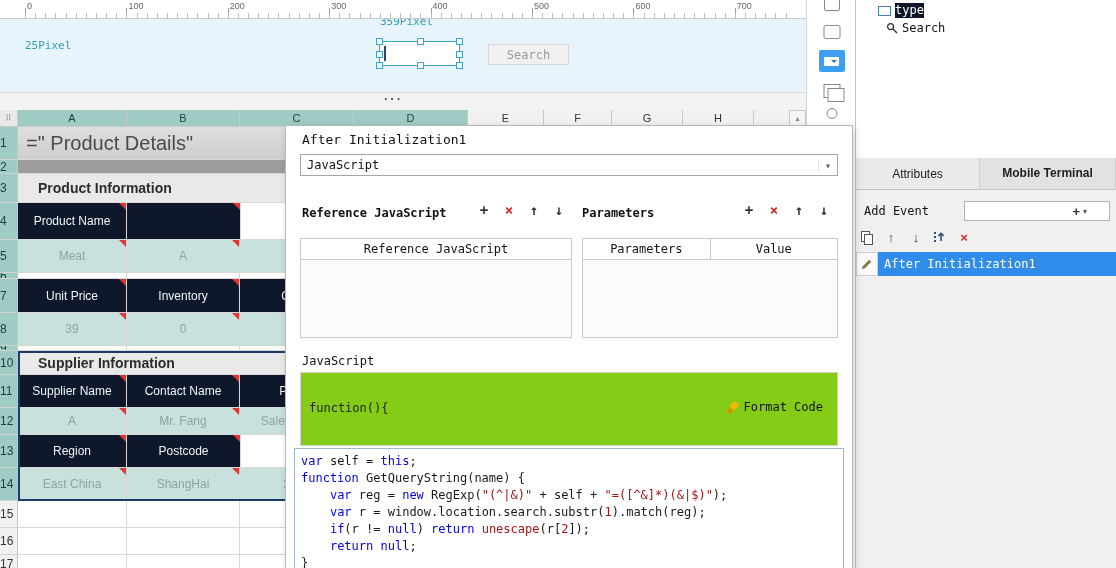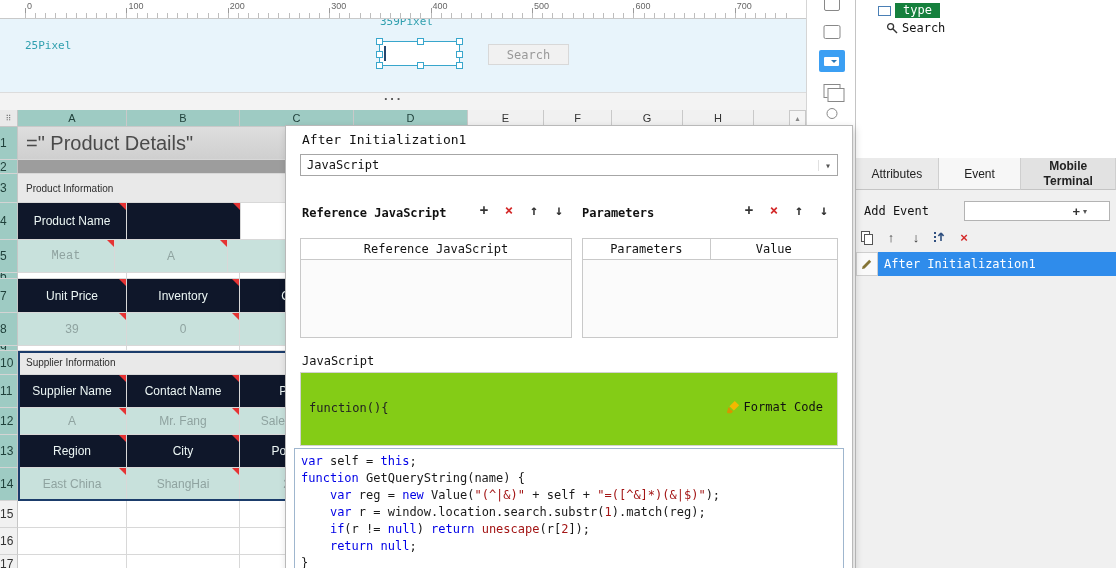--- a/index.html
+++ b/index.html
@@ -40,21 +40,21 @@
   .scroll-up{width:17px;height:17px;box-sizing:border-box;background:#f5f5f5;border:1px solid #c9c9c9;
     font-size:8px;color:#888;display:flex;align-items:center;justify-content:center}
   .grow{display:flex}
   .rowhead{width:18px;box-sizing:border-box;border-right:1px solid #c6c6c6;border-bottom:1px solid #d4d4d4;background:#f1f1f1;
     font-size:12px;color:#333;display:flex;align-items:center;justify-content:flex-end;padding-right:6px;overflow:hidden;direction:rtl}
   .rowhead.teal{background:#9ecbc3;color:#20413b}
   .cell{box-sizing:border-box;border-right:1px solid #d8d8d8;border-bottom:1px solid #d8d8d8;background:#fff;position:relative;
     display:flex;align-items:center;justify-content:center;font-size:12px;overflow:hidden;flex-shrink:0}
   .cell-title{justify-content:flex-start;padding-left:8px;font-size:20px;color:#4a4a4a;background:linear-gradient(#dedede,#cfcfcf)}
   .cell-band{background:#9d9d9d}
-  .cell-section{justify-content:flex-start;padding-left:8px;font-weight:normal;font-size:10px;color:#2d2d2d;background:#e9e9e9}
+  .cell-section{justify-content:flex-start;padding-left:20px;font-weight:bold;font-size:14px;color:#2d2d2d;background:#e9e9e9}
   .cell-teal{background:#0f172a;color:#ecf6f4}
   .cell-light{background:#c8e1dc;color:#8fa3a0}
   .marker{position:absolute;top:0;right:0;width:0;height:0;border-left:7px solid transparent;border-top:7px solid #e53333}
   .sel-overlay{position:absolute;left:18px;top:241px;width:270px;height:150px;border:2px solid #1b3c6b;box-sizing:border-box;pointer-events:none;z-index:3}
 
   
   #wstrip{position:absolute;left:806px;top:0;width:49px;height:568px;background:#fff;border-left:1px solid #d5d5d5;z-index:2}
   .wicon{position:absolute;left:50%;transform:translateX(-50%)}
   .clipb{top:-7px;width:14px;height:16px;border:1px solid #888;border-radius:2px;background:#fff}
   .clipb::before{content:"";position:absolute;left:3px;top:-3px;width:6px;height:4px;background:#888}
@@ -88,21 +88,21 @@
   .fnbox .fn{position:absolute;left:8px;top:28px;font-size:12px;color:#222}
   .format{position:absolute;right:8px;top:26px;display:flex;align-items:center;gap:4px;font-size:12px;color:#111;cursor:pointer;background:none;border:none;font-family:inherit}
   .codebox{position:absolute;left:8px;right:8px;top:322px;bottom:0;border:1px solid #9fb6ce;background:#fff;overflow:hidden;padding:4px 6px;box-sizing:border-box}
   .cline{white-space:pre;font-size:12px;line-height:17px}
   .t-k{color:#0000e6}.t-s{color:#a31515}.t-n{color:#a31515}.t-p{color:#1a1a1a}
 
   
   #rpanel{position:absolute;left:855px;top:0;width:261px;height:568px;background:#f0f0f0;border-left:1px solid #c4c4c4;box-sizing:border-box;z-index:5}
   .rtree{position:absolute;left:0;top:0;width:100%;height:158px;background:#fff;border-bottom:1px solid #d0d0d0}
   .titem{position:absolute;display:flex;align-items:center;gap:4px;font-family:"DejaVu Sans Mono",monospace;font-size:12px;color:#111}
-  .titem .sel-label{background:#15803d;color:#fff;padding:0 8px;line-height:15px}
+  .titem .sel-label{background:#0f172a;color:#fff;padding:0 0;line-height:15px}
   .wdg-ic{display:inline-block;width:13px;height:10px;border:1px solid #4a7fb5;background:#fff;box-sizing:border-box}
   .rtabs{position:absolute;left:0;top:158px;width:100%;height:32px;display:flex}
   .rtab{flex:1;display:flex;align-items:center;justify-content:center;text-align:center;font-size:12px;color:#222;background:#eaeaea;
     border-right:1px solid #cfcfcf;border-bottom:1px solid #c4c4c4;box-sizing:border-box;cursor:pointer}
   .rtab.active{background:#f7f7f7}
   .rtab.mobile{font-weight:bold;background:#e2e2e2;line-height:1.2;padding:0 6px}
   .addrow{position:absolute;left:0;top:200px;width:100%;height:24px}
   .addrow .lbl{position:absolute;left:8px;top:4px;font-size:12px;color:#111;font-family:"DejaVu Sans Mono",monospace}
   .add-combo{position:absolute;left:108px;right:6px;top:1px;height:20px;background:#fff;border:1px solid #b3b3b3;box-sizing:border-box;
     display:flex;align-items:center;justify-content:flex-end;padding-right:22px;gap:3px;cursor:pointer}
@@ -188,21 +188,21 @@
           <i class="marker"></i>
         </div>
         <div class="cell cell-empty" style="width: 114px;"></div>
         <div class="cell cell-empty" style="width: 76px;"></div>
         <div class="cell cell-empty" style="width: 68px;"></div>
         <div class="cell cell-empty" style="width: 71px;"></div>
         <div class="cell cell-empty" style="width: 71px;"></div>
       </div>
       <div class="grow" style="height: 33px;">
         <div class="rowhead teal">5</div>
-        <div class="cell cell-light" style="width: 97px; font-family: Liberation Mono, monospace;">Meat<i class="marker"></i></div>
+        <div class="cell cell-light" style="width: 109px;">Meat<i class="marker"></i></div>
         <div class="cell cell-light" style="width: 113px;">A<i class="marker"></i></div>
         <div class="cell cell-light" style="width: 114px;">
           <i class="marker"></i>
         </div>
         <div class="cell cell-empty" style="width: 114px;"></div>
         <div class="cell cell-empty" style="width: 76px;"></div>
         <div class="cell cell-empty" style="width: 68px;"></div>
         <div class="cell cell-empty" style="width: 71px;"></div>
         <div class="cell cell-empty" style="width: 71px;"></div>
       </div>
@@ -278,21 +278,20 @@
         <div class="cell cell-light" style="width: 114px;">Sales Person<i class="marker"></i></div>
         <div class="cell cell-empty" style="width: 114px;"></div>
         <div class="cell cell-empty" style="width: 76px;"></div>
         <div class="cell cell-empty" style="width: 68px;"></div>
         <div class="cell cell-empty" style="width: 71px;"></div>
         <div class="cell cell-empty" style="width: 71px;"></div>
       </div>
       <div class="grow" style="height: 33px;">
         <div class="rowhead teal">13</div>
         <div class="cell cell-teal" style="width: 109px;">Region<i class="marker"></i></div>
-        <div class="cell cell-teal" style="width: 113px;">City<i class="marker"></i></div>
         <div class="cell cell-teal" style="width: 114px;">Postcode<i class="marker"></i></div>
         <div class="cell cell-empty" style="width: 114px;"></div>
         <div class="cell cell-empty" style="width: 76px;"></div>
         <div class="cell cell-empty" style="width: 68px;"></div>
         <div class="cell cell-empty" style="width: 71px;"></div>
         <div class="cell cell-empty" style="width: 71px;"></div>
       </div>
       <div class="grow" style="height: 33px;">
         <div class="rowhead teal">14</div>
         <div class="cell cell-light" style="width: 109px;">East China<i class="marker"></i></div>
@@ -397,21 +396,21 @@
         <path d="M3 8l5 5-2 2H2l-1-1z" fill="#d89400"></path>
       </svg>
       <span>Format Code</span>
     </button>
   </div>
 
   <div class="codebox">
       <div id="code-lines">
         <div class="cline mono"><span class="t-k">var</span><span class="t-p"> self = </span><span class="t-k">this</span><span class="t-p">;</span></div>
         <div class="cline mono"><span class="t-k">function</span><span class="t-p"> GetQueryString(name) {</span></div>
-        <div class="cline mono"><span class="t-p">    </span><span class="t-k">var</span><span class="t-p"> reg = </span><span class="t-k">new</span><span class="t-p"> Value(</span><span class="t-s">"(^|&amp;)"</span><span class="t-p"> + self + </span><span class="t-s">"=([^&amp;]*)(&amp;|$)"</span><span class="t-p">);</span></div>
+        <div class="cline mono"><span class="t-p">    </span><span class="t-k">var</span><span class="t-p"> reg = </span><span class="t-k">new</span><span class="t-p"> RegExp(</span><span class="t-s">"(^|&amp;)"</span><span class="t-p"> + self + </span><span class="t-s">"=([^&amp;]*)(&amp;|$)"</span><span class="t-p">);</span></div>
         <div class="cline mono"><span class="t-p">    </span><span class="t-k">var</span><span class="t-p"> r = window.location.search.substr(</span><span class="t-n">1</span><span class="t-p">).match(reg);</span></div>
         <div class="cline mono"><span class="t-p">    </span><span class="t-k">if</span><span class="t-p">(r != </span><span class="t-k">null</span><span class="t-p">) </span><span class="t-k">return</span><span class="t-p"> </span><span class="t-s">unescape</span><span class="t-p">(r[</span><span class="t-n">2</span><span class="t-p">]);</span></div>
         <div class="cline mono"><span class="t-p">    </span><span class="t-k">return</span><span class="t-p"> </span><span class="t-k">null</span><span class="t-p">;</span></div>
         <div class="cline mono"><span class="t-p">}</span></div>
       </div>
     </div>
 </div>
 
 <div id="rpanel">
   <div class="rtree">
@@ -423,21 +422,20 @@
       <svg width="12" height="12" viewBox="0 0 12 12">
         <circle cx="4.6" cy="4.6" r="3" fill="none" stroke="#333" stroke-width="1.3"></circle>
         <line x1="7" y1="7" x2="11" y2="11" stroke="#333" stroke-width="1.5"></line>
       </svg>
       <span>Search</span>
     </div>
   </div>
 
   <div class="rtabs">
     <div class="rtab">Attributes</div>
-    <div class="rtab active">Event</div>
     <div class="rtab mobile">Mobile Terminal</div>
   </div>
 
   <div class="addrow">
     <span class="lbl">Add Event</span>
     <div class="add-combo">
       <span class="plus">+</span>
       <span class="chev">▾</span>
     </div>
   </div>

